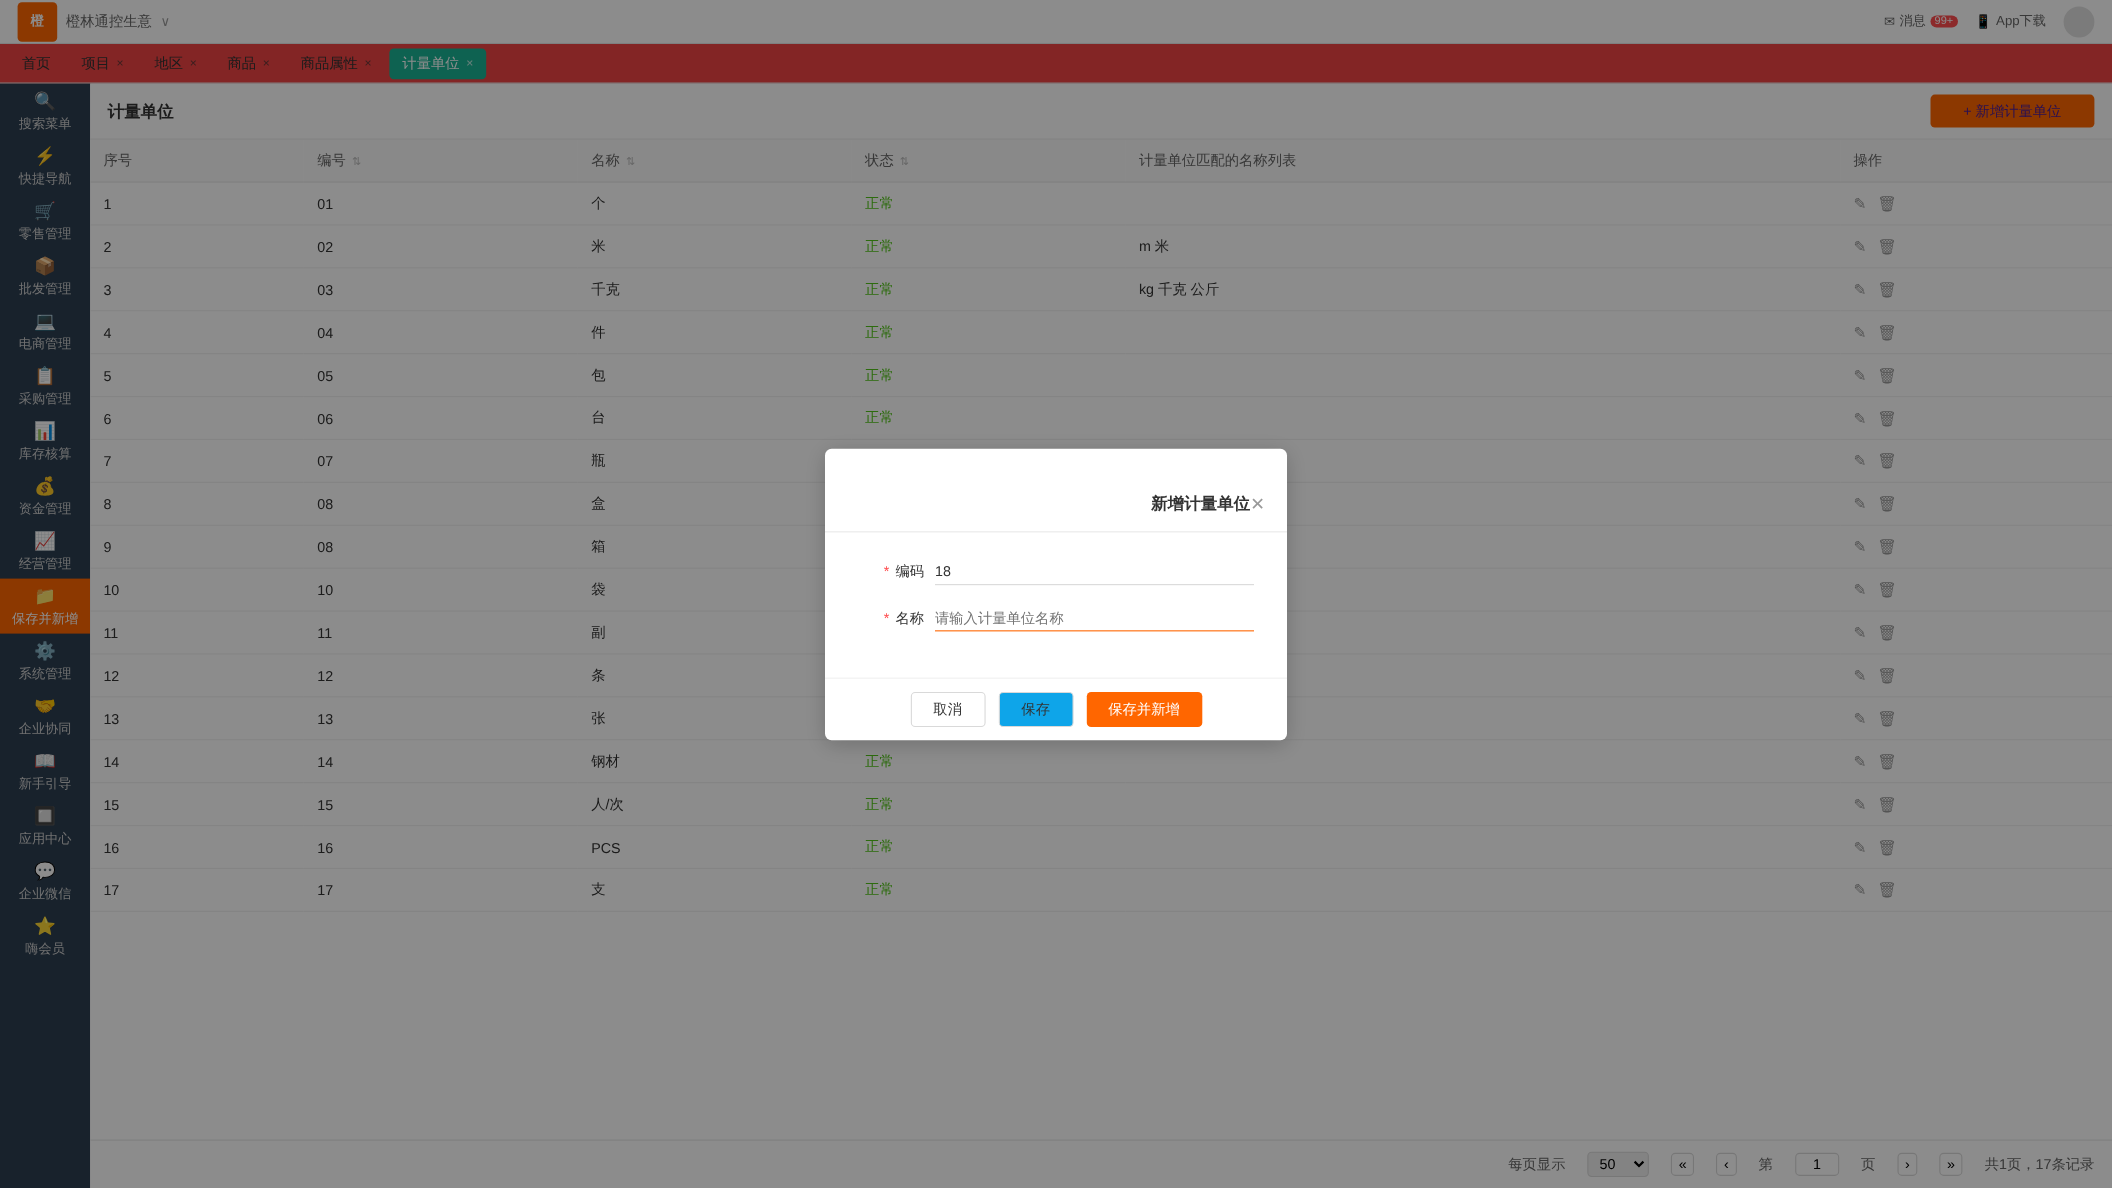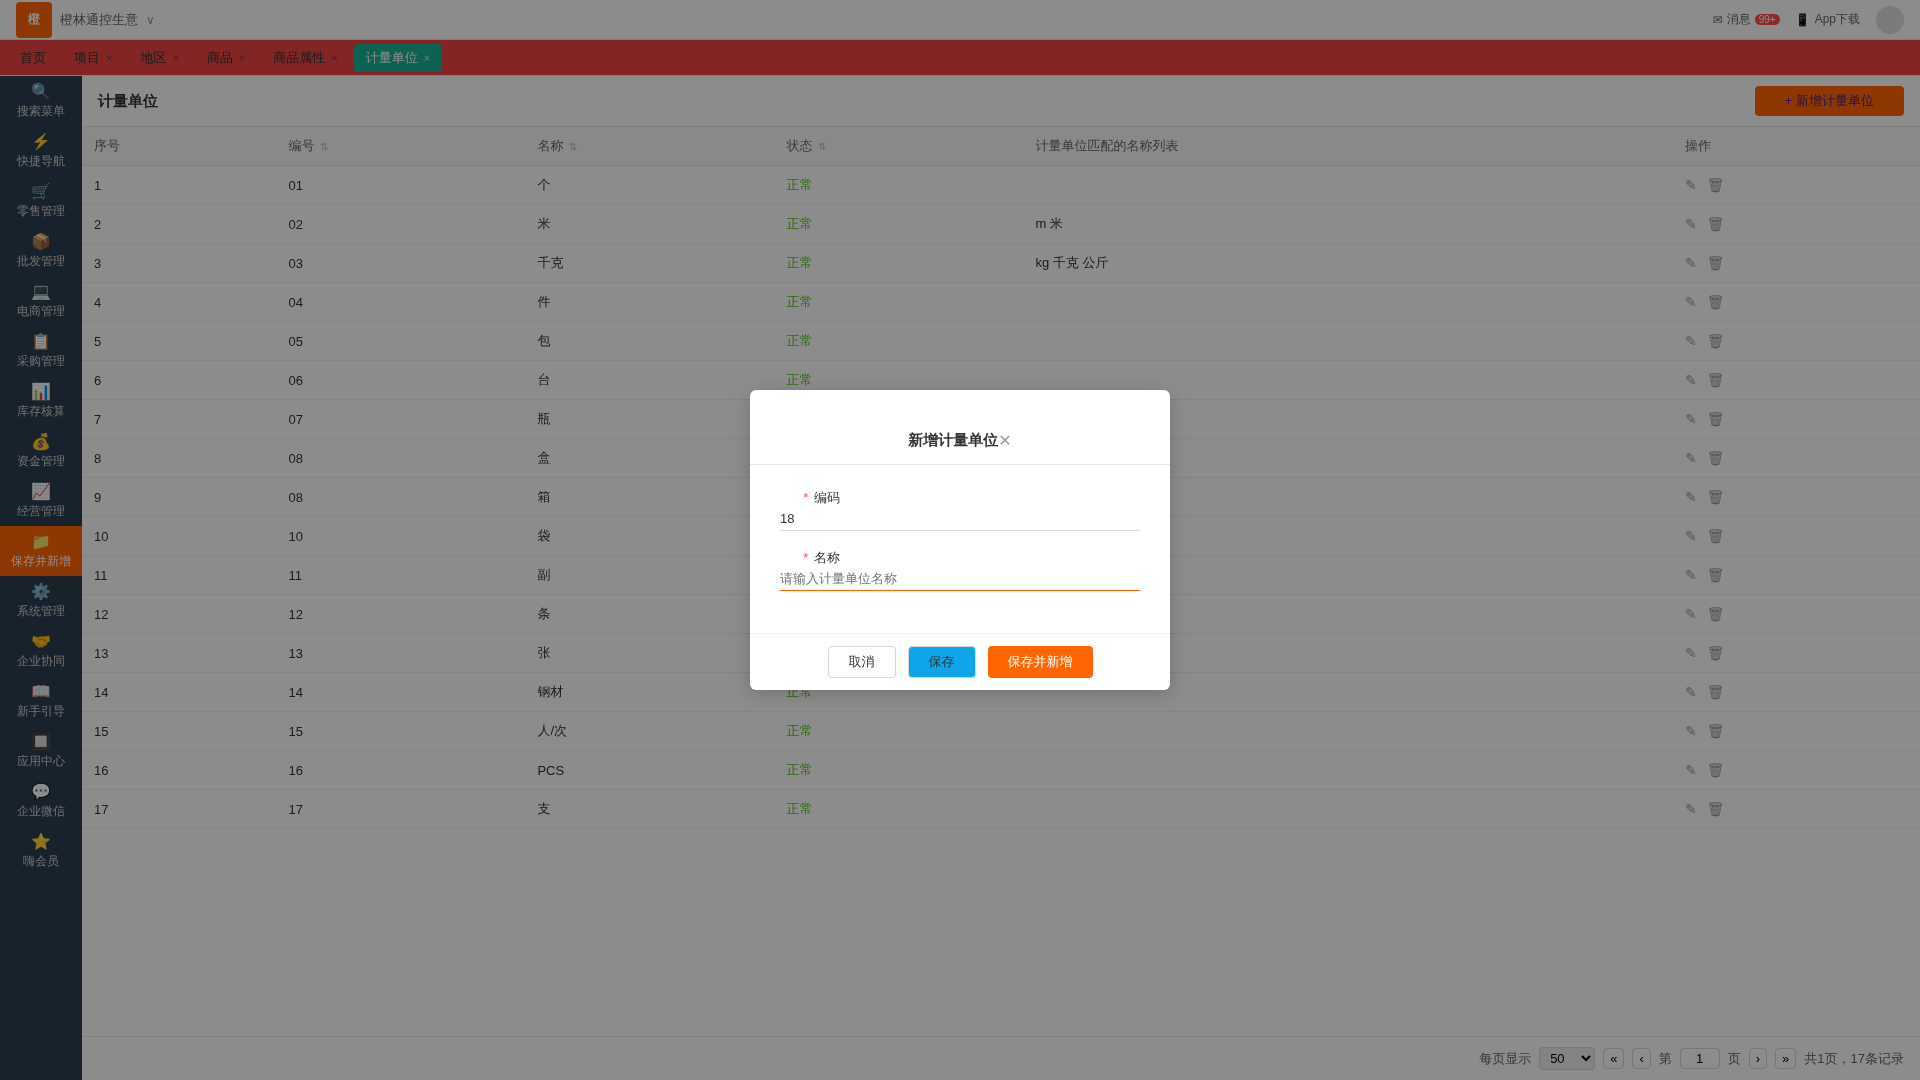--- a/index.html
+++ b/index.html
@@ -198,21 +198,21 @@
 
     
     .pagination-bar {
       height: 44px;
       background: #fff;
       border-top: 1px solid #e8e8e8;
       display: flex;
       align-items: center;
       justify-content: flex-end;
       padding: 0 16px;
-      gap: 8px;
+      gap: 20px;
       font-size: 13px;
       color: #666;
     }
     .page-size-select {
       border: 1px solid #d9d9d9;
       border-radius: 4px;
       padding: 2px 6px;
       font-size: 13px;
     }
     .page-btn {
@@ -247,40 +247,40 @@
       border-radius: 6px;
       width: 420px;
       box-shadow: 0 4px 20px rgba(0,0,0,0.2);
       overflow: hidden;
     }
     .modal-header {
       padding: 14px 20px;
       border-bottom: 1px solid #e8e8e8;
       display: flex;
       align-items: center;
-      justify-content: center;
+      justify-content: flex-end;
       margin-top: 27px;
     }
     .modal-title {
       font-size: 15px;
       font-weight: bold;
       color: #333;
     }
     .modal-close {
       cursor: pointer;
       color: #999;
       font-size: 16px;
     }
     .modal-body {
       padding: 24px 30px;
     }
     .form-row {
       display: flex;
+      align-items: center;
       margin-bottom: 18px;
-      flex-direction: column;
     }
     .form-label {
       width: 60px;
       text-align: right;
       margin-right: 10px;
       font-size: 13px;
       color: #333;
     }
     .form-required {
       color: #ff4d4f;

